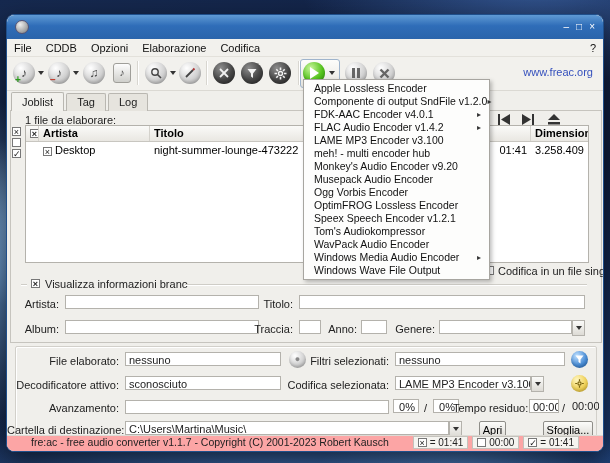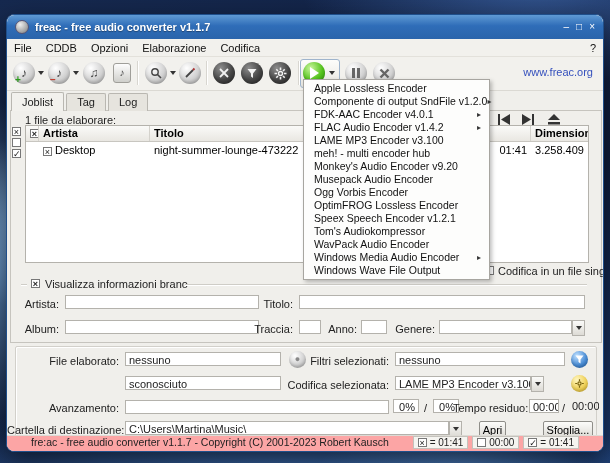--- a/index.html
+++ b/index.html
@@ -103,21 +103,20 @@
   .popup .arrow { margin-left:auto; font-size:8px; color:#333; }
   .icon-svg { display:block; }
 </style>
 </head>
 <body>
 
 <div class="window">
 
   <div class="titlebar">
     <div class="appicon"></div>
-    <div class="titletext">freac - free audio converter v1.1.7</div>
     <div class="wincontrols">
       <span>–</span>
       <span>□</span>
       <span>×</span>
     </div>
   </div>
 
   <div class="menubar">
     <span>File</span>
     <span>CDDB</span>
@@ -293,20 +292,21 @@
       <span class="glyph" style="font-size:9px;color:#888">●</span>
     </div>
   <div class="label r" style="left:270px; top:340px; width:112px;">Filtri selezionati:</div>
   <div class="input" style="left:388px; top:337px; width:170px;">nessuno</div>
   <div class="sphere" style="left:564px; top:336px; width:17px; height:17px; position:absolute; background:radial-gradient(circle at 35% 28%, #bfe0ff, #4d8fd6 55%, #1f5fa8);">
     <svg class="icon-svg" width="9" height="9" viewBox="0 0 9 9">
         <path d="M0.5 0.5 h8 L5.5 4.5 V8.5 L3.5 7 V4.5 Z" fill="#fff"></path>
       </svg>
   </div>
 
+  <div class="label r" style="left:0; top:364px; width:112px;">Decodificatore attivo:</div>
   <div class="input" style="left:118px; top:361px; width:156px;">sconosciuto</div>
   <div class="label r" style="left:270px; top:364px; width:112px;">Codifica selezionata:</div>
   <div class="input" style="left:388px; top:361px; width:136px;">LAME MP3 Encoder v3.100</div>
   <div class="combo-btn" style="left:524px; top:361px;"></div>
   <div class="sphere" style="left:564px; top:360px; width:17px; height:17px; position:absolute; background:radial-gradient(circle at 35% 28%, #fff6c0, #f0d25a 55%, #c9a626);">
     <svg class="icon-svg" width="9" height="9" viewBox="0 0 9 9">
         <circle cx="4.5" cy="4.5" r="1.6" fill="none" stroke="#7a6410" stroke-width="1.2"></circle>
         <g stroke="#7a6410" stroke-width="1.2">
           <line x1="4.5" y1="0.2" x2="4.5" y2="2"></line>
           <line x1="4.5" y1="7" x2="4.5" y2="8.8"></line>

